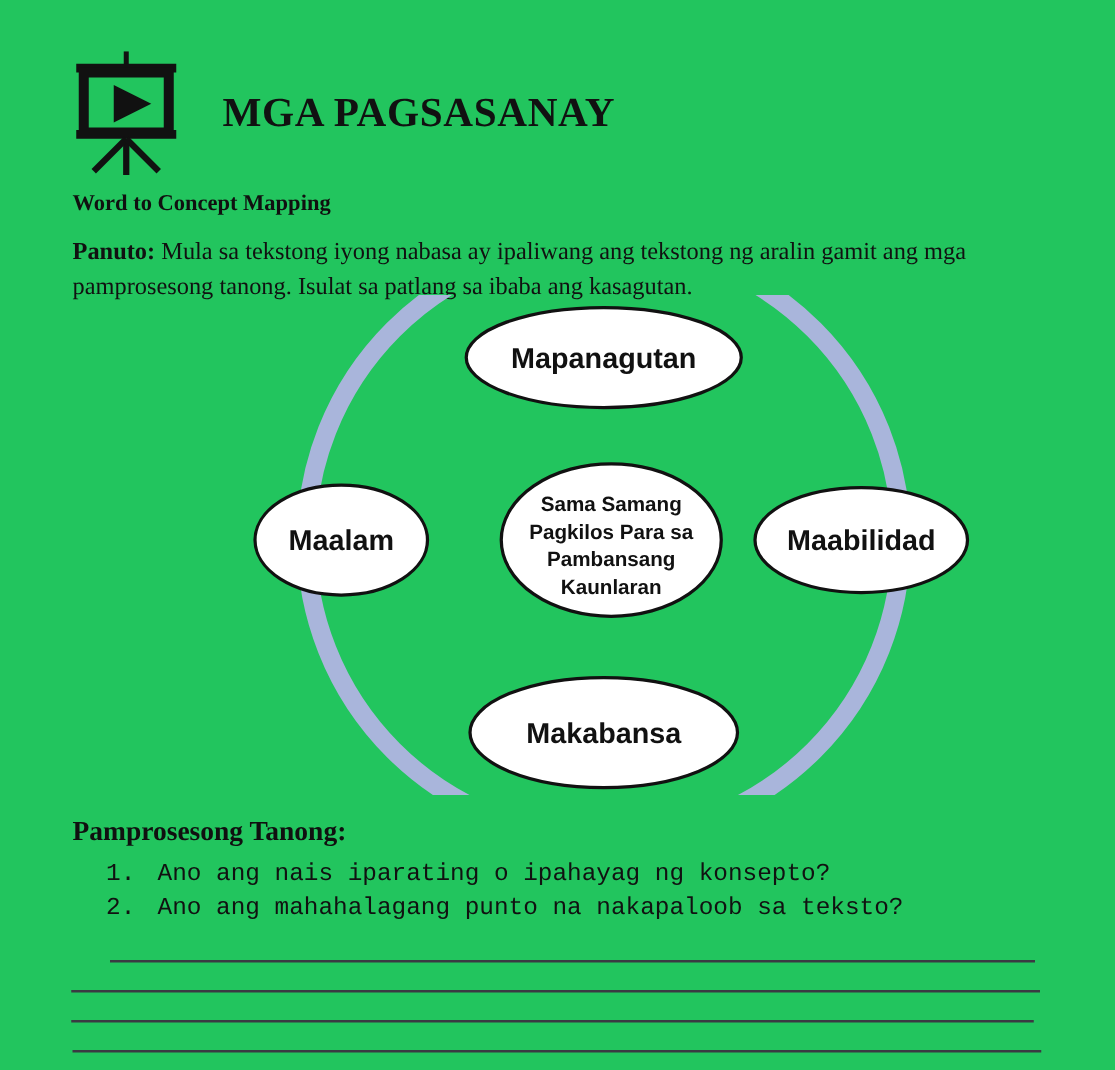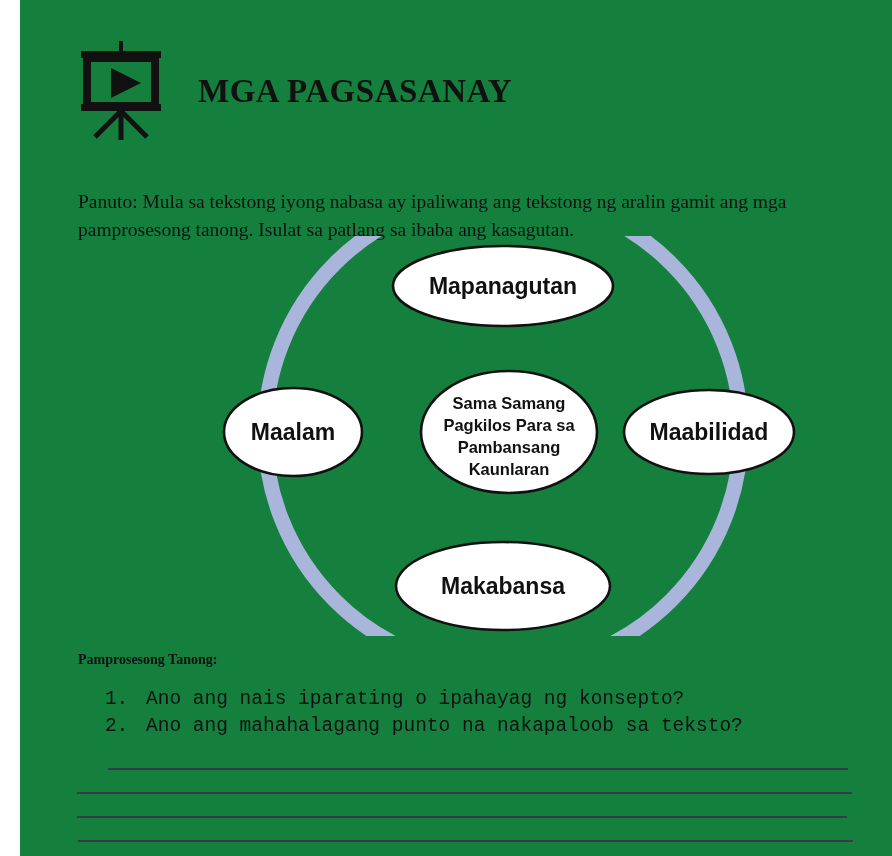--- a/index.html
+++ b/index.html
@@ -12,22 +12,21 @@
     height: 856px;
     position: relative;
     font-family: "Liberation Serif", serif;
     color: #0f0f0f;
     overflow: hidden;
   }
 
   .page {
     position: absolute;
     inset: 0;
-    background: #15803d;
-    margin-left: 20px;
+    background: #22c55e;
   }
 
   
   .header {
     position: absolute;
     left: 58px;
     top: 36px;
     height: 110px;
     display: flex;
     align-items: center;
@@ -62,21 +61,21 @@
     left: 58px;
     top: 188px;
     width: 768px;
     font-family: "Liberation Serif", serif;
     font-size: 19.5px;
     line-height: 1.42;
     color: #111111;
     text-align: left;
   }
   .panuto .lead {
-    font-weight: normal;
+    font-weight: bold;
   }
 
   
   .diagram {
     position: absolute;
     left: 0;
     top: 236px;
     width: 892px;
     height: 400px;
   }
@@ -91,21 +90,21 @@
   .node-text.large { font-size: 23px; }
   .node-text.center { font-size: 16.5px; }
 
   
   .questions-title {
     position: absolute;
     left: 58px;
     top: 652px;
     font-family: "Liberation Serif", serif;
     font-weight: bold;
-    font-size: 14px;
+    font-size: 22px;
     color: #101010;
   }
   .questions-list {
     position: absolute;
     left: 86px;
     top: 686px;
     margin: 0;
     padding-left: 34px;
     font-family: Liberation Mono, monospace;
     font-size: 19.5px;
@@ -154,20 +153,21 @@
         <polygon points="33,27 63,42 33,57" fill="#111111"></polygon>
 
         <line x1="43" y1="70" x2="43" y2="99" stroke="#111111" stroke-width="5"></line>
         <line x1="43" y1="70" x2="17" y2="96" stroke="#111111" stroke-width="5"></line>
         <line x1="43" y1="70" x2="69" y2="96" stroke="#111111" stroke-width="5"></line>
       </svg>
     </span>
     <span class="header-title">MGA PAGSASANAY</span>
   </div>
 
+  <div class="subhead">Word to Concept Mapping</div>
 
   <div class="panuto">
     <span class="lead">Panuto:</span><span> Mula sa tekstong iyong nabasa ay ipaliwang ang tekstong ng aralin gamit ang mga pamprosesong tanong. Isulat sa patlang sa ibaba ang kasagutan.</span>
   </div>
 
   <div class="diagram">
     <svg width="892" height="400" viewBox="0 0 892 400" xmlns="http://www.w3.org/2000/svg">
 
       <circle cx="483" cy="196" r="238" fill="none" stroke="#A9B5DB" stroke-width="15"></circle>
 

